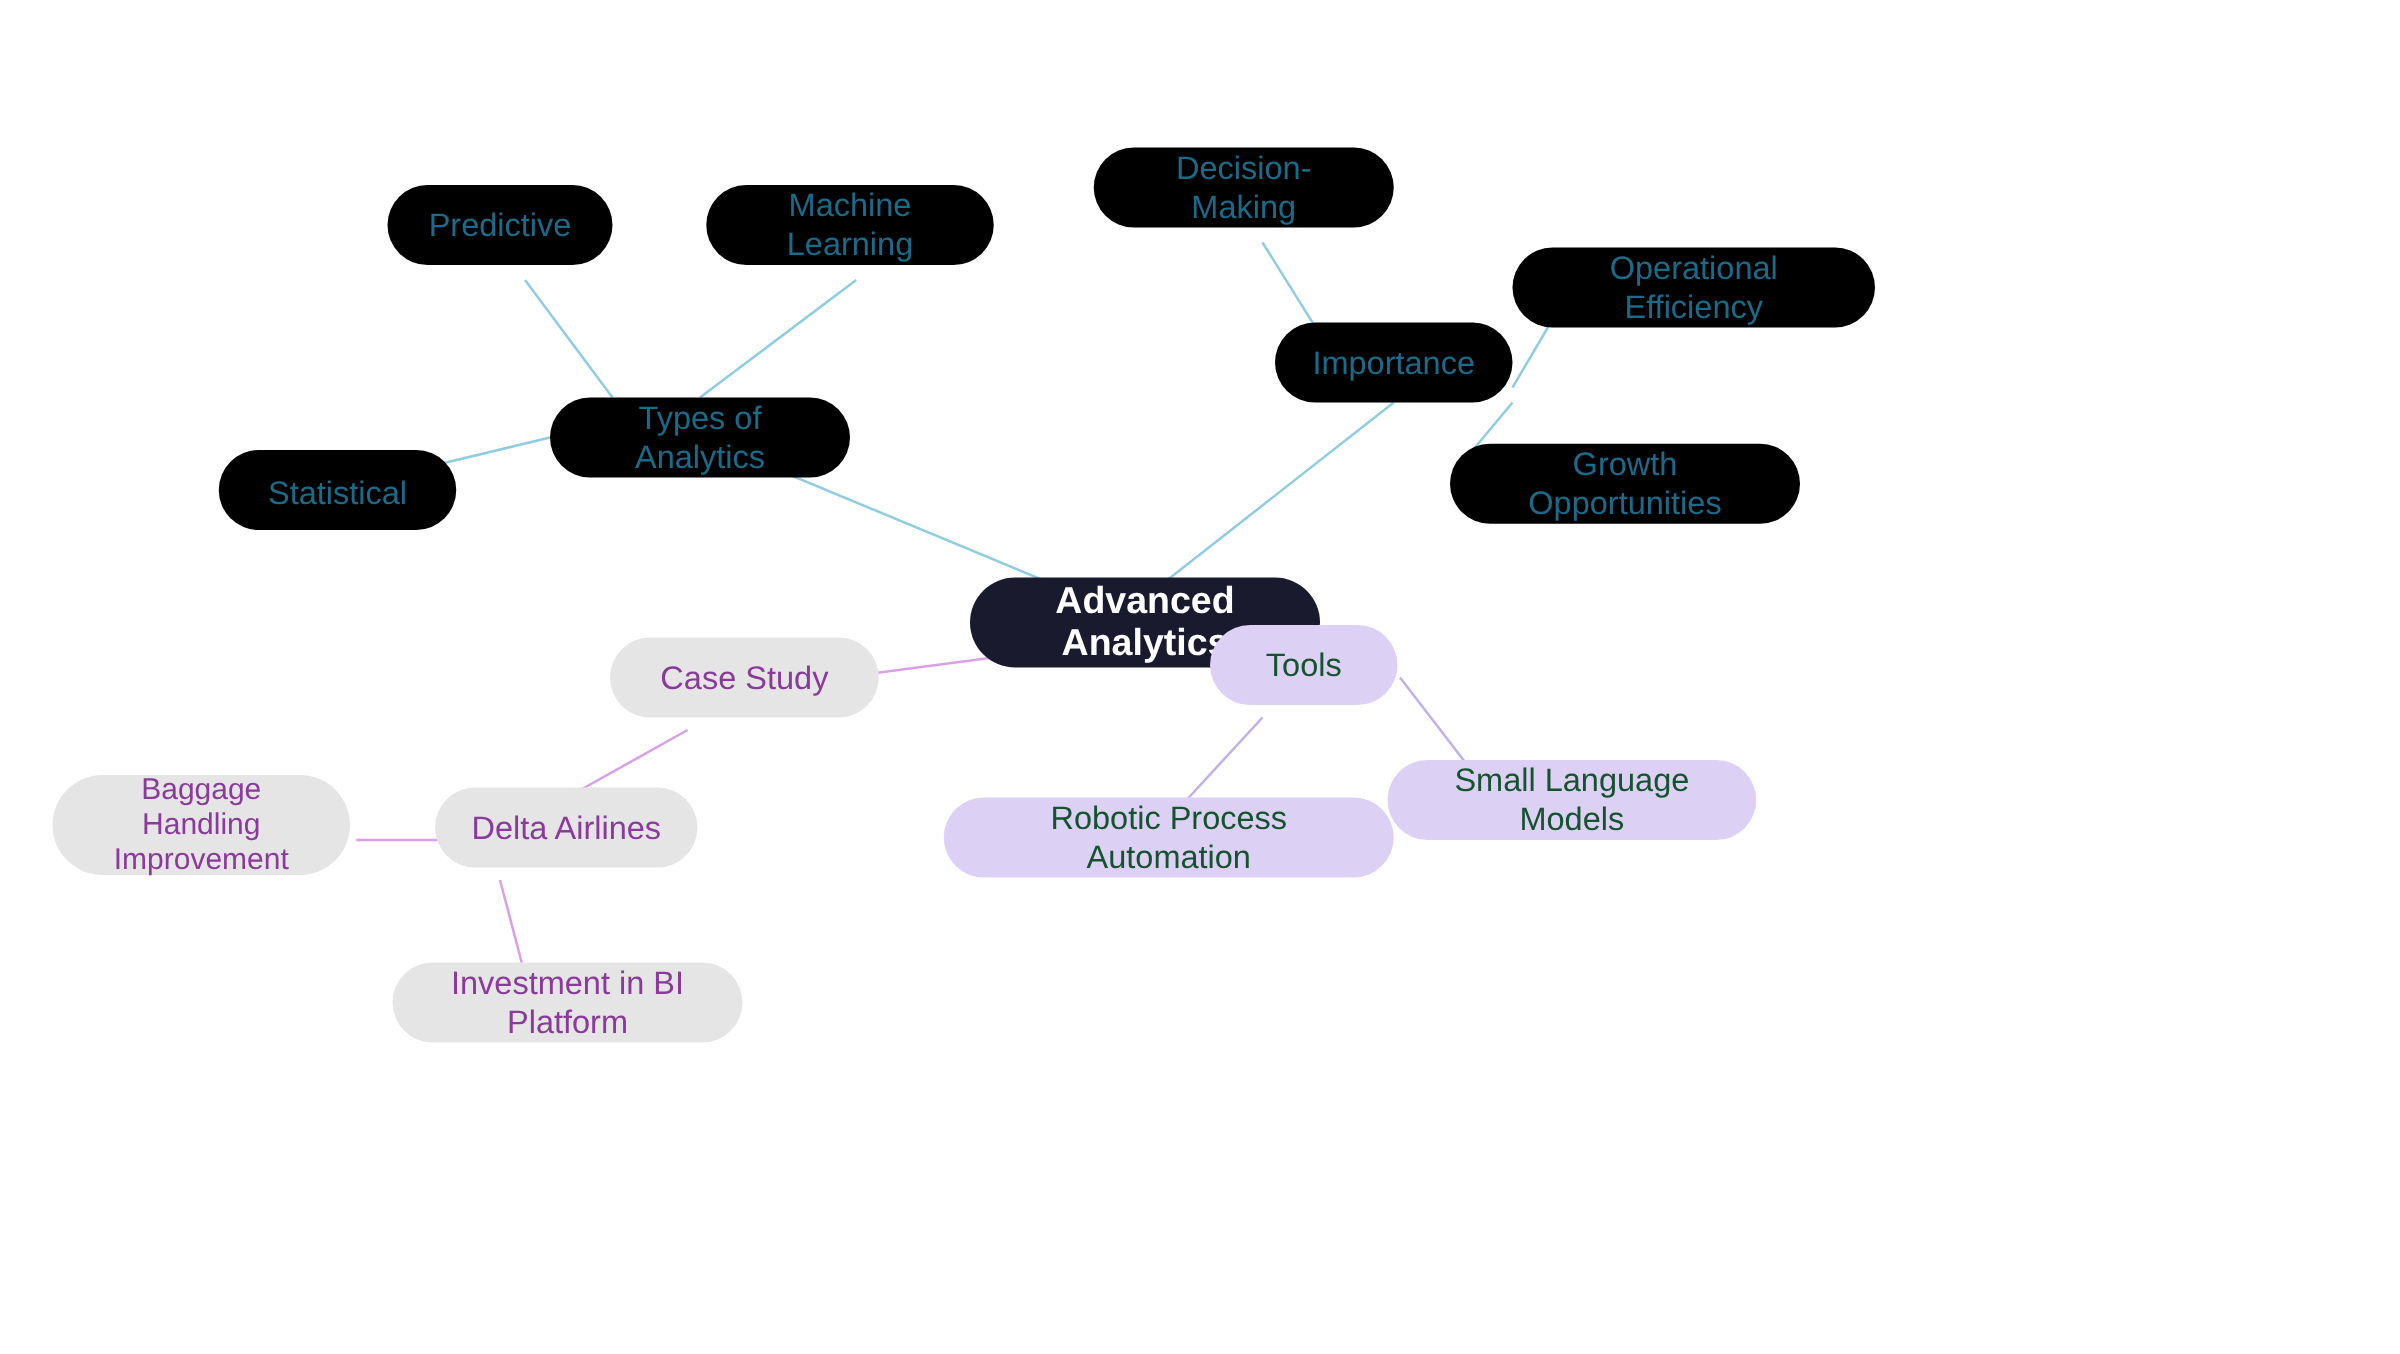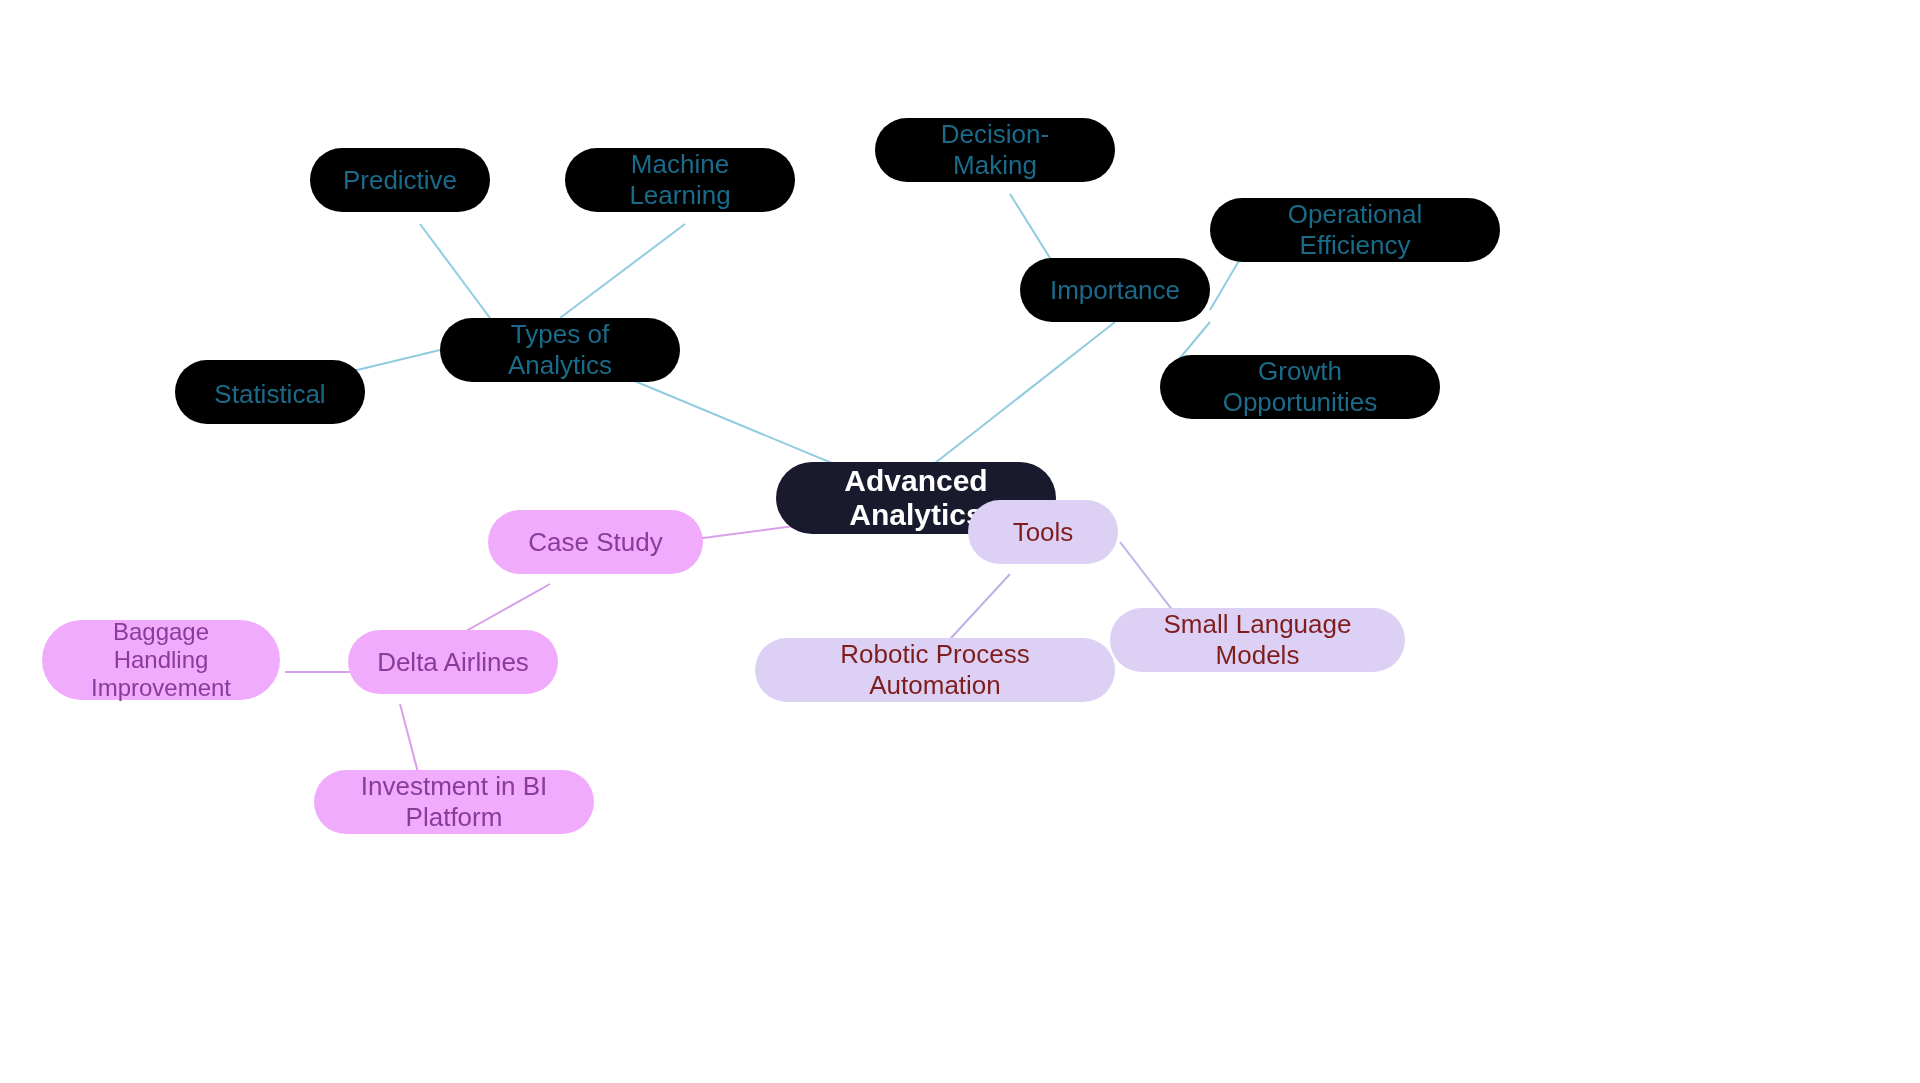--- a/index.html
+++ b/index.html
@@ -40,27 +40,27 @@
       border-radius: 50px;
       width: 280px;
       height: 72px;
     }
     .node-blue {
       background: #000000;
       color: #1a6b8a;
       border: none;
     }
     .node-pink {
-      background: #f0abfc;
+      background: #e5e5e5;
       color: #8a3a9a;
       border: none;
     }
     .node-purple {
       background: #ddd0f5;
-      color: #7f1d1d;
+      color: #14532d;
       border: none;
     }
   </style>
 </head>
 <body>
 
 <svg class="connections">
 
   <line x1="916" y1="498" x2="560" y2="350" stroke="#90cce0" stroke-width="2"></line>
 

